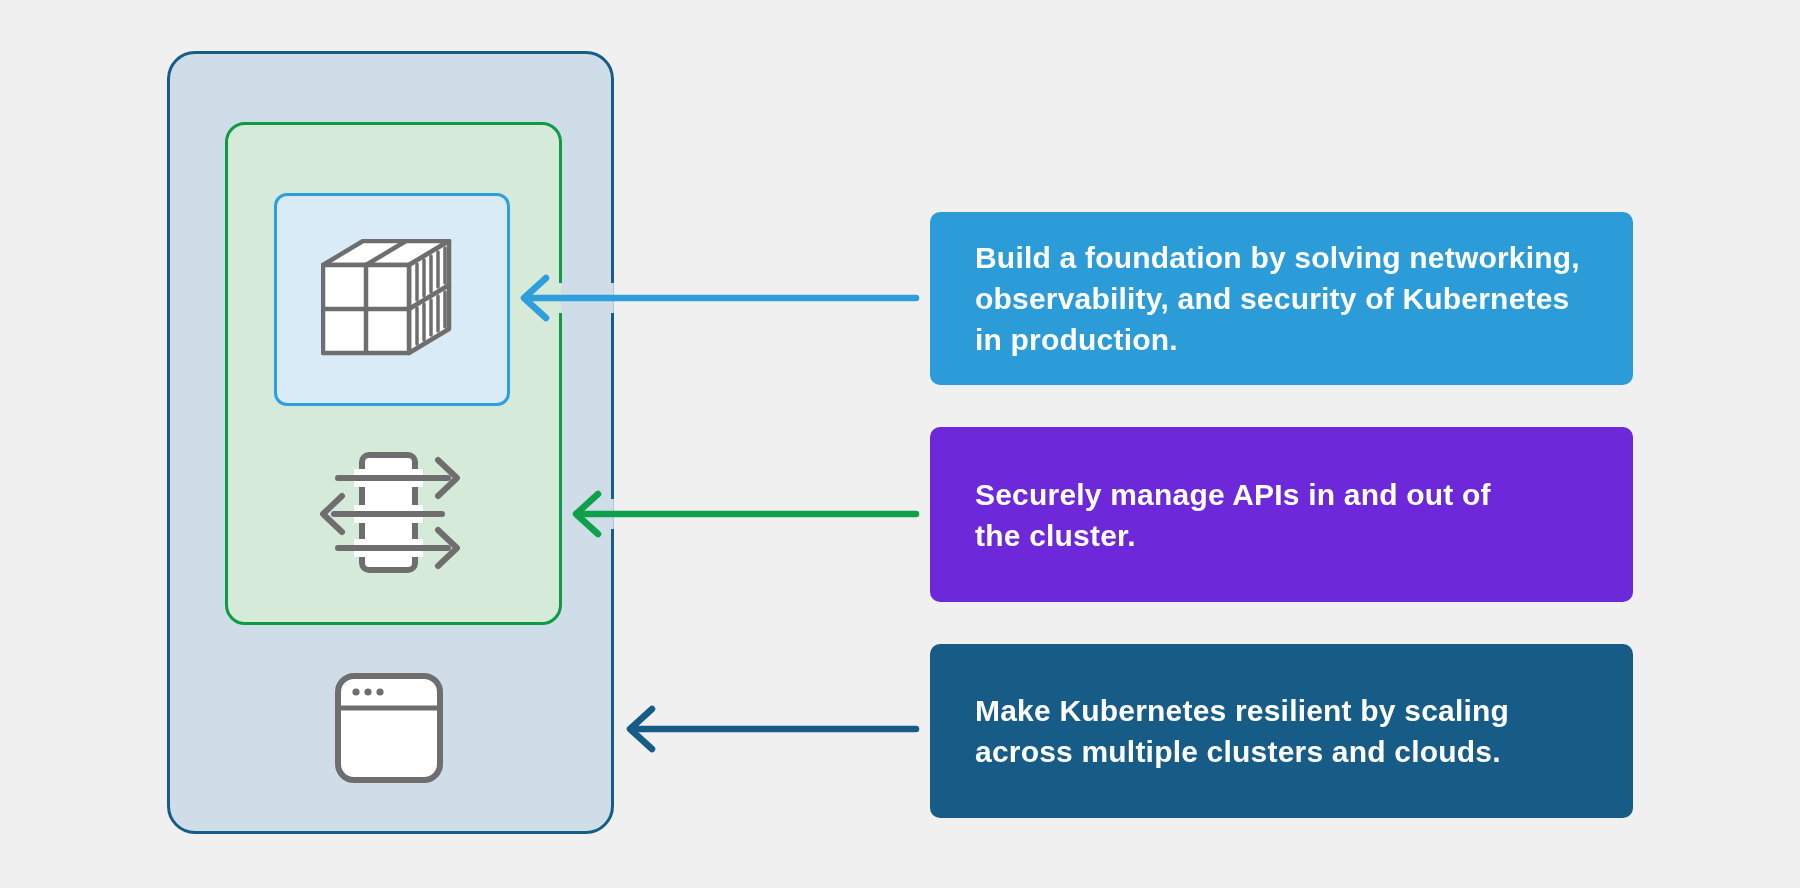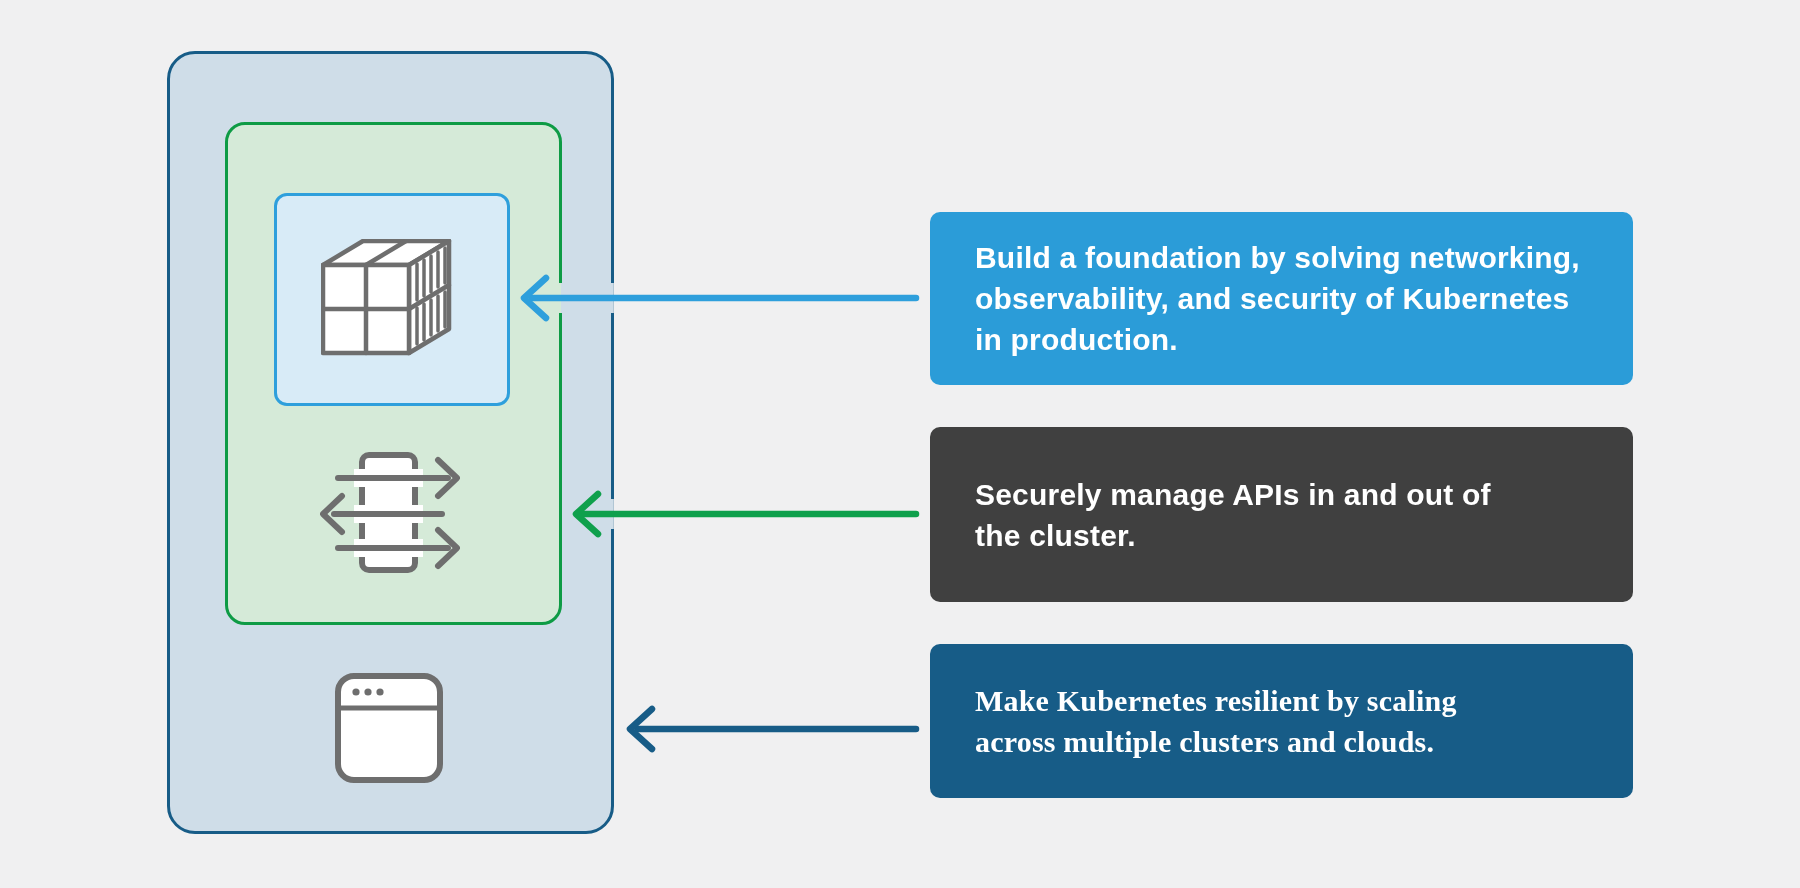--- a/index.html
+++ b/index.html
@@ -46,21 +46,21 @@
     border-radius:10px;
     display:flex;align-items:center;
     padding:0 30px 0 45px;
     color:var(--text,#FFFFFF);
     font-size:30px;line-height:41px;
     font-weight:700;letter-spacing:0.2px;
     white-space:pre-line;
   }
   .callout.c0{top:212px;height:173px;}
   .callout.c1{top:427px;height:175px;}
-  .callout.c2{top:644px;height:154px;font-family:Liberation Serif, serif;}
+  .callout.c2{top:644px;height:174px;}
 
   .overlay{
     position:absolute;left:0;top:0;width:1800px;height:888px;
     pointer-events:none;
   }
 </style>
 </head>
 <body>
 
 <div class="canvas">
@@ -123,21 +123,21 @@
         <circle cx="46" cy="20" r="3.6"></circle>
       </g>
     </g>
   </svg>
 
   <div class="callout c0" style="background: rgb(43, 156, 216);">
     <span>Build a foundation by solving networking,
 observability, and security of Kubernetes
 in production.</span>
   </div>
-  <div class="callout c1" style="background: #404040;">
+  <div class="callout c1" style="background: #6d28d9;">
     <span>Securely manage APIs in and out of
 the cluster.</span>
   </div>
   <div class="callout c2" style="background: rgb(23, 92, 135);">
     <span>Make Kubernetes resilient by scaling
 across multiple clusters and clouds.</span>
   </div>
 
   <svg class="overlay" width="1800" height="888" viewBox="0 0 1800 888">
 

